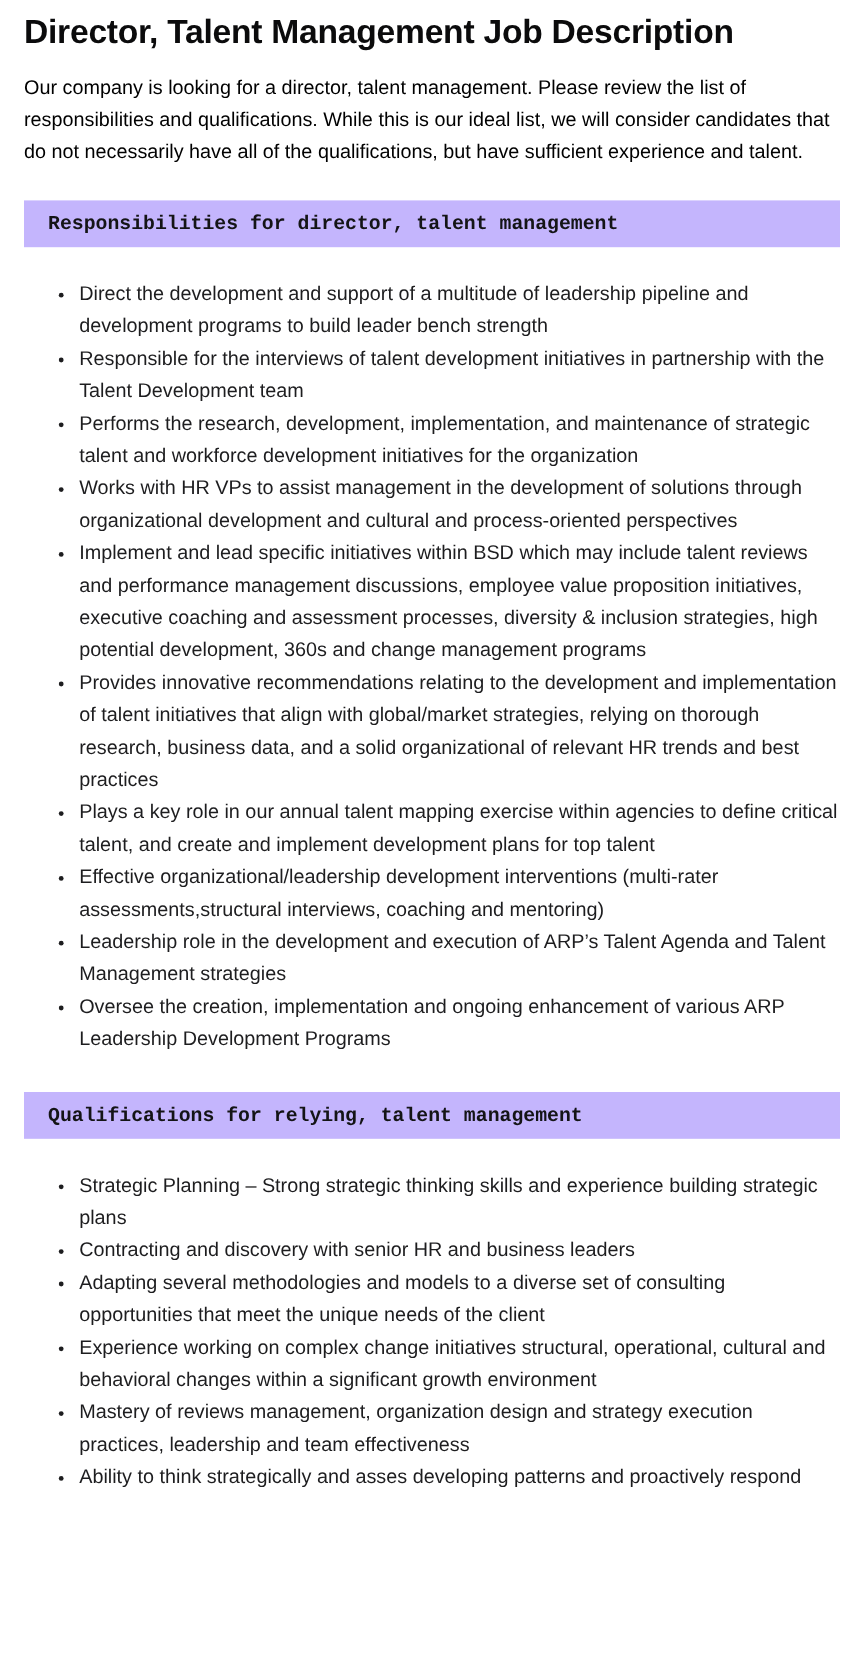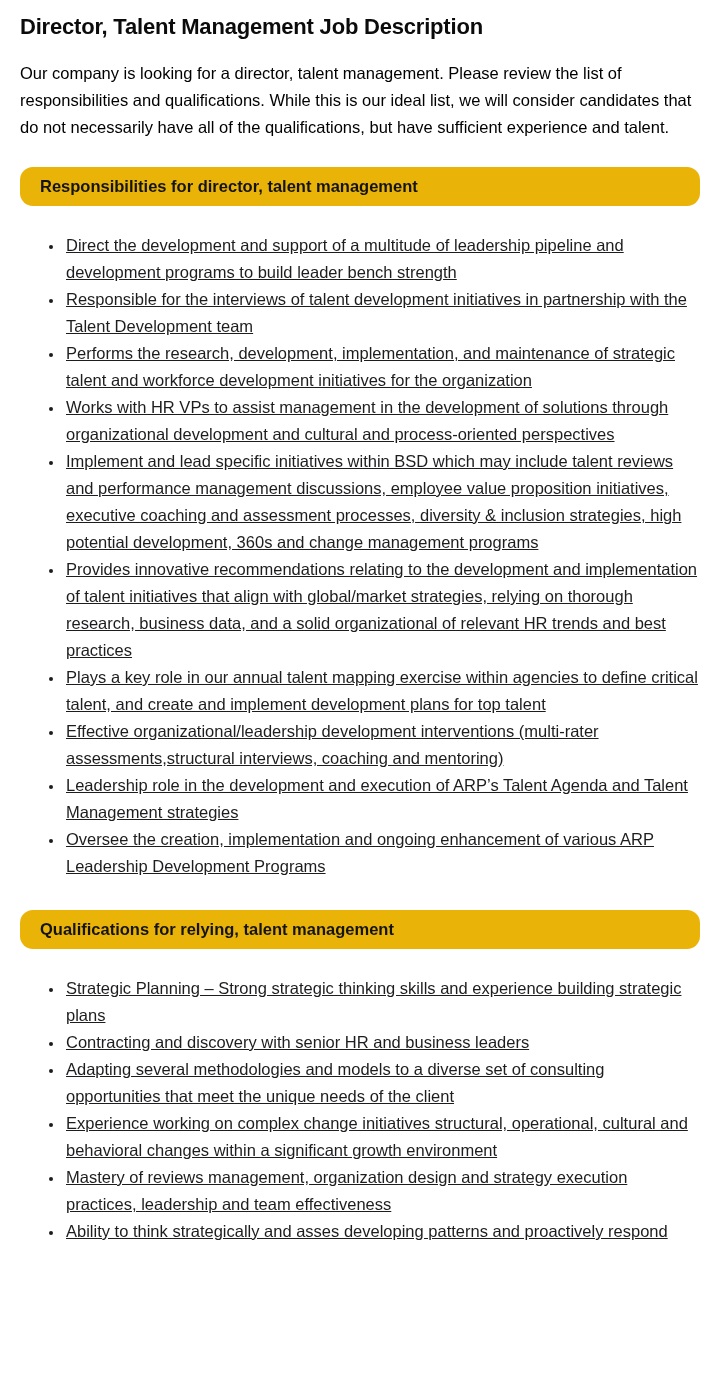--- a/index.html
+++ b/index.html
@@ -10,45 +10,45 @@
     color: #1d1d1f;
   }
   .page {
     width: 720px;
     min-height: 1381px;
     box-sizing: border-box;
     padding: 4px 20px 24px 20px;
     background: #ffffff;
   }
   h1.doc-title {
-    font-size: 22px;
+    font-size: 28px;
     line-height: 34px;
     font-weight: 700;
     color: #0b0b0c;
     margin: 6px 0 16px 0;
     letter-spacing: -0.2px;
   }
   p.intro {
     font-size: 16.5px;
     line-height: 27px;
     margin: 0 0 26px 0;
     color: #000000;
   }
   .section-header {
-    background: #eab308;
+    background: #c4b5fd;
     font-size: 16.5px;
     font-weight: 700;
     color: #141416;
     padding: 10px 20px;
-    border-radius: 13px;
+    border-radius: 0;
+    font-family: Liberation Mono, monospace;
   }
   ul.bullet-list {
     margin: 26px 0 30px 0;
     padding: 0 0 0 44px;
-    text-decoration: underline;
   }
   ul.bullet-list li {
     font-size: 16.5px;
     line-height: 27px;
     margin: 0 0 0 0;
     padding-left: 2px;
     color: #1d1d1f;
   }
   ul.bullet-list li::marker {
     color: #1d1d1f;

